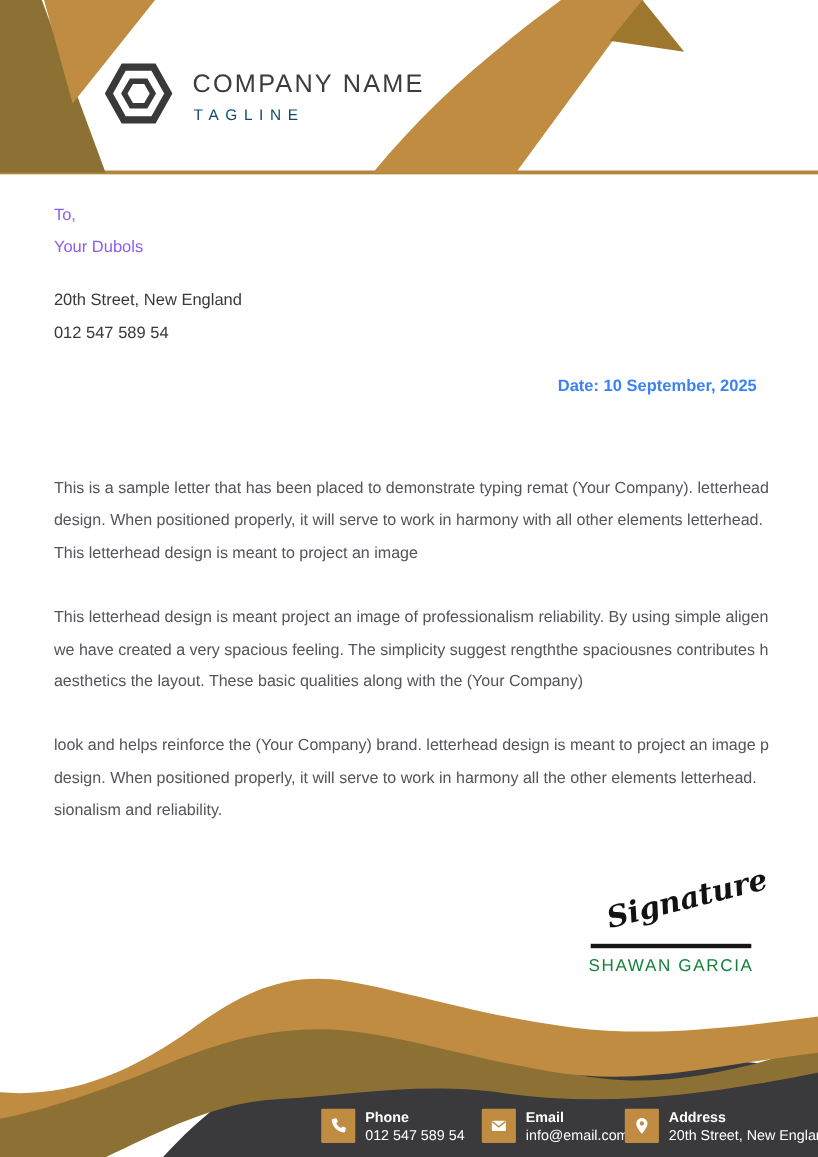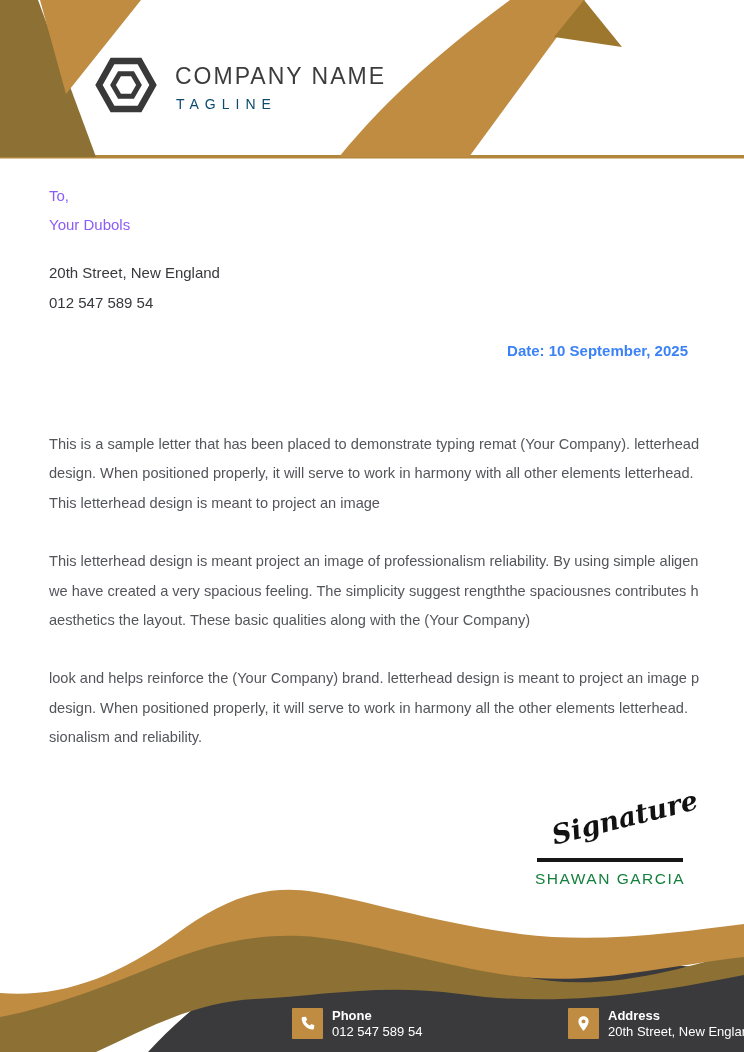--- a/index.html
+++ b/index.html
@@ -126,20 +126,32 @@
           L14.6,10.6 L18.1,12.1 L17.6,15.6 C17.6,16.4 16.9,17.1 16.1,17.1
           C9.1,16.6 3.6,11.1 3.1,4.1 C3.1,3.2 3.8,2.4 4.6,2.4 Z"></path>
       </svg>
     </div>
     <div class="txt">
       <div class="lab">Phone</div>
       <div class="val">012 547 589 54</div>
     </div>
   </div>
 
+  <div class="contact c2">
+    <div class="sq">
+      <svg width="17" height="17" viewBox="0 0 20 20">
+        <rect x="2.5" y="4.5" width="15" height="11" rx="1" fill="#ffffff"></rect>
+        <polyline points="3,5.5 10,11 17,5.5" fill="none" stroke="#bf8c42" stroke-width="1.6"></polyline>
+      </svg>
+    </div>
+    <div class="txt">
+      <div class="lab">Email</div>
+      <div class="val">info@email.com</div>
+    </div>
+  </div>
 
   <div class="contact c3">
     <div class="sq">
       <svg width="17" height="17" viewBox="0 0 20 20">
         <path fill="#ffffff" d="M10,1.5 C6.6,1.5 4,4.2 4,7.5 C4,12 10,18.5 10,18.5
           C10,18.5 16,12 16,7.5 C16,4.2 13.4,1.5 10,1.5 Z"></path>
         <circle cx="10" cy="7.5" r="2.3" fill="#bf8c42"></circle>
       </svg>
     </div>
     <div class="txt">

